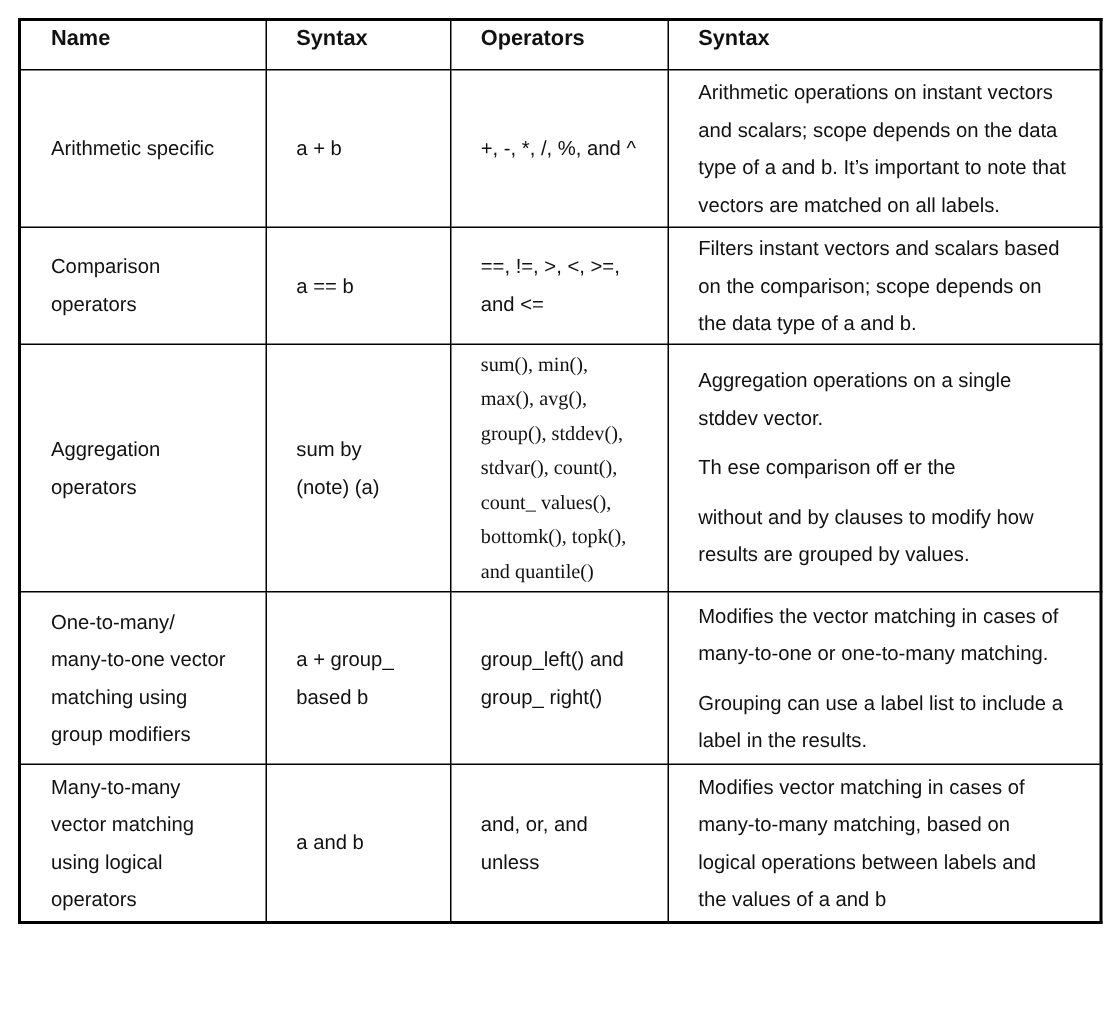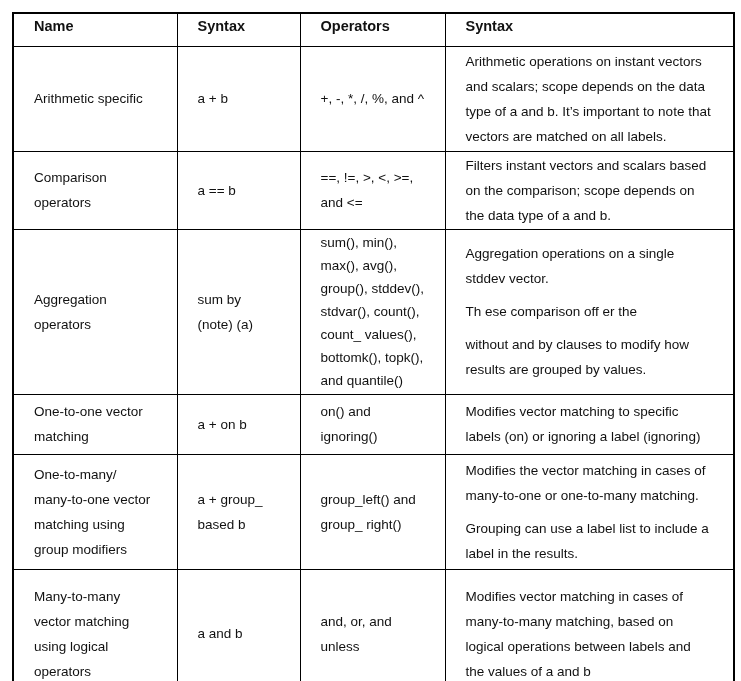--- a/index.html
+++ b/index.html
@@ -36,20 +36,21 @@
     line-height: 19px;
   }
   .op-table td p {
     margin: 0;
   }
   .op-table td.scope p + p {
     margin-top: 8px;
   }
   .op-table td.tight {
     line-height: 23px;
+    font-family: Liberation Serif, serif;
   }
 </style>
 </head>
 <body>
 
 <table class="op-table">
   <colgroup>
     <col style="width:164px">
     <col style="width:123px">
     <col style="width:145px">
@@ -83,38 +84,30 @@
     <tr style="height:165px">
       <td>Aggregation operators</td>
       <td>sum by (note) (a)</td>
       <td class="tight">sum(), min(), max(), avg(), group(), stddev(), stdvar(), count(), count_ values(), bottomk(), topk(), and quantile()</td>
       <td class="scope">
         <p>Aggregation operations on a single stddev vector.</p>
         <p>Th ese comparison off er the</p>
         <p>without and by clauses to modify how results are grouped by values.</p>
       </td>
     </tr>
-    <tr style="height:60px">
-      <td>One-to-one vector matching</td>
-      <td>a + on b</td>
-      <td>on() and ignoring()</td>
-      <td class="scope">
-        <p>Modifies vector matching to specific labels (on) or ignoring a label (ignoring)</p>
-      </td>
-    </tr>
     <tr style="height:115px">
       <td>One-to-many/ many-to-one vector matching using group modifiers</td>
       <td>a + group_ based b</td>
       <td>group_left() and group_ right()</td>
       <td class="scope">
         <p>Modifies the vector matching in cases of many-to-one or one-to-many matching.</p>
         <p>Grouping can use a label list to include a label in the results.</p>
       </td>
     </tr>
-    <tr style="height:130px">
+    <tr style="height:106px">
       <td>Many-to-many vector matching using logical operators</td>
       <td>a and b</td>
       <td>and, or, and unless</td>
       <td class="scope">
         <p>Modifies vector matching in cases of many-to-many matching, based on logical operations between labels and the values of a and b</p>
       </td>
     </tr>
   </tbody>
 </table>
 

